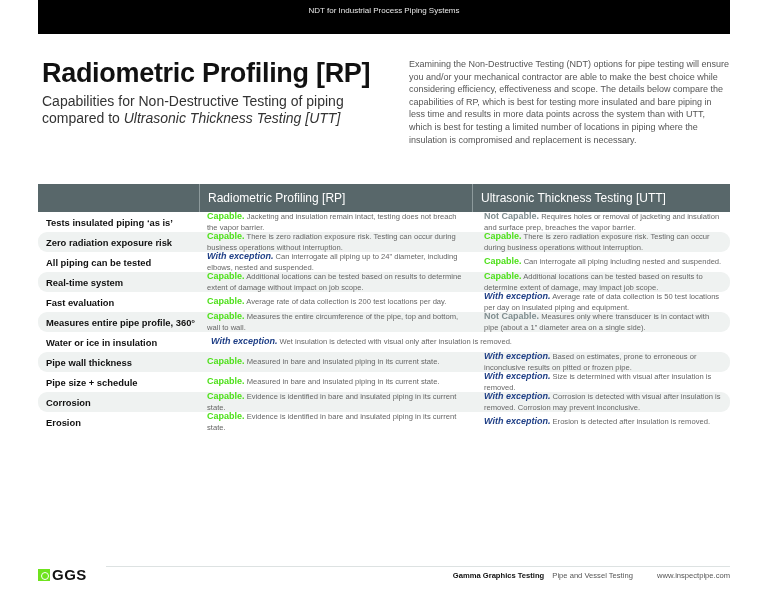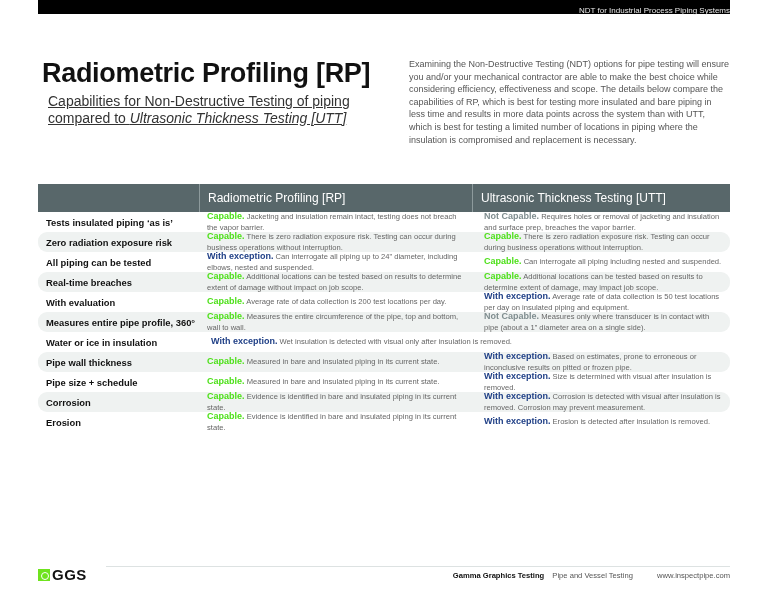--- a/index.html
+++ b/index.html
@@ -1,31 +1,31 @@
 <!DOCTYPE html>
 <html><head>
   <meta charset="utf-8">
   <style>
     * { box-sizing: border-box; margin: 0; padding: 0; }
     html, body { width: 768px; height: 593px; background: #ffffff; overflow: hidden; }
     body { font-family: "Liberation Sans", "DejaVu Sans", sans-serif; color: #222; position: relative; }
 
     .topbar {
-      position: absolute; left: 38px; top: 0; width: 692px; height: 14px;
+      position: absolute; left: 38px; top: 0; width: 692px; height: 34px;
       background: #000; color: #e8e8e8;
-      font-size: 8px; text-align: right; line-height: 21px;
+      font-size: 8px; text-align: center; line-height: 21px;
     }
 
     .title {
       position: absolute; left: 42px; top: 58px;
       font-size: 27px; font-weight: 700; color: #111; letter-spacing: -0.3px;
     }
     .subtitle {
-      position: absolute; left: 48px; top: 93px; width: 340px;
-      font-size: 14px; line-height: 17px; color: #333; text-decoration: underline;
+      position: absolute; left: 42px; top: 93px; width: 340px;
+      font-size: 14px; line-height: 17px; color: #333;
     }
     .subtitle em { font-style: italic; }
 
     .intro {
       position: absolute; left: 409px; top: 58px; width: 320px;
       font-size: 9px; line-height: 12.6px; color: #555;
     }
 
     .table {
       position: absolute; left: 38px; top: 184px; width: 692px;
@@ -38,21 +38,21 @@
     .thead .c2 { flex: 1; border-left: 1px solid #8d9a9c; padding-left: 8px; font-size: 12px; line-height: 28px; }
 
     .row { display: flex; height: 20px; align-items: center; }
     .row.alt { background: #eff2f1; border-radius: 9px; }
     .row .c0 { width: 161px; padding-left: 8px; font-size: 9.4px; font-weight: 700; color: #111; }
     .row .c1 { width: 273px; padding-left: 8px; padding-right: 10px; font-size: 7.6px; line-height: 10.4px; color: #666; }
     .row .c2 { flex: 1; padding-left: 12px; padding-right: 6px; font-size: 7.6px; line-height: 10.4px; color: #666; }
 
     .status { font-weight: 700; font-size: 9px; }
     .status.capable { color: #4ee01a; }
-    .status.exception { color: #1f3f86; }
+    .status.exception { color: #1f3f86; font-style: italic; }
     .status.notcap { color: #7f8d8f; }
 
     .footer-line {
       position: absolute; left: 106px; top: 566px; width: 624px; height: 1px; background: #dde2e2;
     }
     .logo {
       position: absolute; left: 38px; top: 566px; display: flex; align-items: center;
     }
     .logo-mark {
       width: 12px; height: 12px; background: #6fe31e; position: relative; margin-right: 2px;
@@ -99,26 +99,26 @@
         <div class="c0">Zero radiation exposure risk</div>
         <div class="c1"><span class="status capable">Capable.</span><span>  There is zero radiation exposure risk. Testing can occur during business operations without interruption.</span></div>
         <div class="c2"><span class="status capable">Capable.</span><span> There is zero radiation exposure risk. Testing can occur during business operations without interruption.</span></div>
       </div>
       <div class="row">
         <div class="c0">All piping can be tested</div>
         <div class="c1"><span class="status exception">With exception.</span><span> Can interrogate all piping up to 24” diameter, including elbows, nested and suspended.</span></div>
         <div class="c2"><span class="status capable">Capable.</span><span> Can interrogate all piping including nested and suspended.</span></div>
       </div>
       <div class="row alt">
-        <div class="c0">Real-time breaches</div>
+        <div class="c0">Real-time system</div>
         <div class="c1"><span class="status capable">Capable.</span><span> Additional locations can be tested based on results to determine extent of damage without impact on job scope.</span></div>
         <div class="c2"><span class="status capable">Capable.</span><span> Additional locations can be tested based on results to determine extent of damage, may impact job scope.</span></div>
       </div>
       <div class="row">
-        <div class="c0">With evaluation</div>
+        <div class="c0">Fast evaluation</div>
         <div class="c1"><span class="status capable">Capable.</span><span> Average rate of data collection is 200 test locations per day.</span></div>
         <div class="c2"><span class="status exception">With exception.</span><span> Average rate of data collection is 50 test locations per day on insulated piping and equipment.</span></div>
       </div>
       <div class="row alt">
         <div class="c0">Measures entire pipe profile, 360°</div>
         <div class="c1"><span class="status capable">Capable.</span><span> Measures the entire circumference of the pipe, top and bottom, wall to wall.</span></div>
         <div class="c2"><span class="status notcap">Not Capable.</span><span> Measures only where transducer is in contact with pipe (about a 1” diameter area on a single side).</span></div>
       </div>
       <div class="row">
         <div class="c0">Water or ice in insulation</div>
@@ -130,21 +130,21 @@
         <div class="c2"><span class="status exception">With exception.</span><span> Based on estimates, prone to erroneous or inconclusive results on pitted or frozen pipe.</span></div>
       </div>
       <div class="row">
         <div class="c0">Pipe size + schedule</div>
         <div class="c1"><span class="status capable">Capable.</span><span> Measured in bare and insulated piping in its current state.</span></div>
         <div class="c2"><span class="status exception">With exception.</span><span> Size is determined with visual after insulation is removed.</span></div>
       </div>
       <div class="row alt">
         <div class="c0">Corrosion</div>
         <div class="c1"><span class="status capable">Capable.</span><span> Evidence is identified in bare and insulated piping in its current state.</span></div>
-        <div class="c2"><span class="status exception">With exception.</span><span> Corrosion is detected with visual after insulation is removed. Corrosion may prevent measurement.</span></div>
+        <div class="c2"><span class="status exception">With exception.</span><span> Corrosion is detected with visual after insulation is removed. Corrosion may prevent inconclusive.</span></div>
       </div>
       <div class="row">
         <div class="c0">Erosion</div>
         <div class="c1"><span class="status capable">Capable.</span><span> Evidence is identified in bare and insulated piping in its current state.</span></div>
         <div class="c2"><span class="status exception">With exception.</span><span> Erosion is detected after insulation is removed.</span></div>
       </div>
     </div>
 </div>
 
 <div class="logo">

